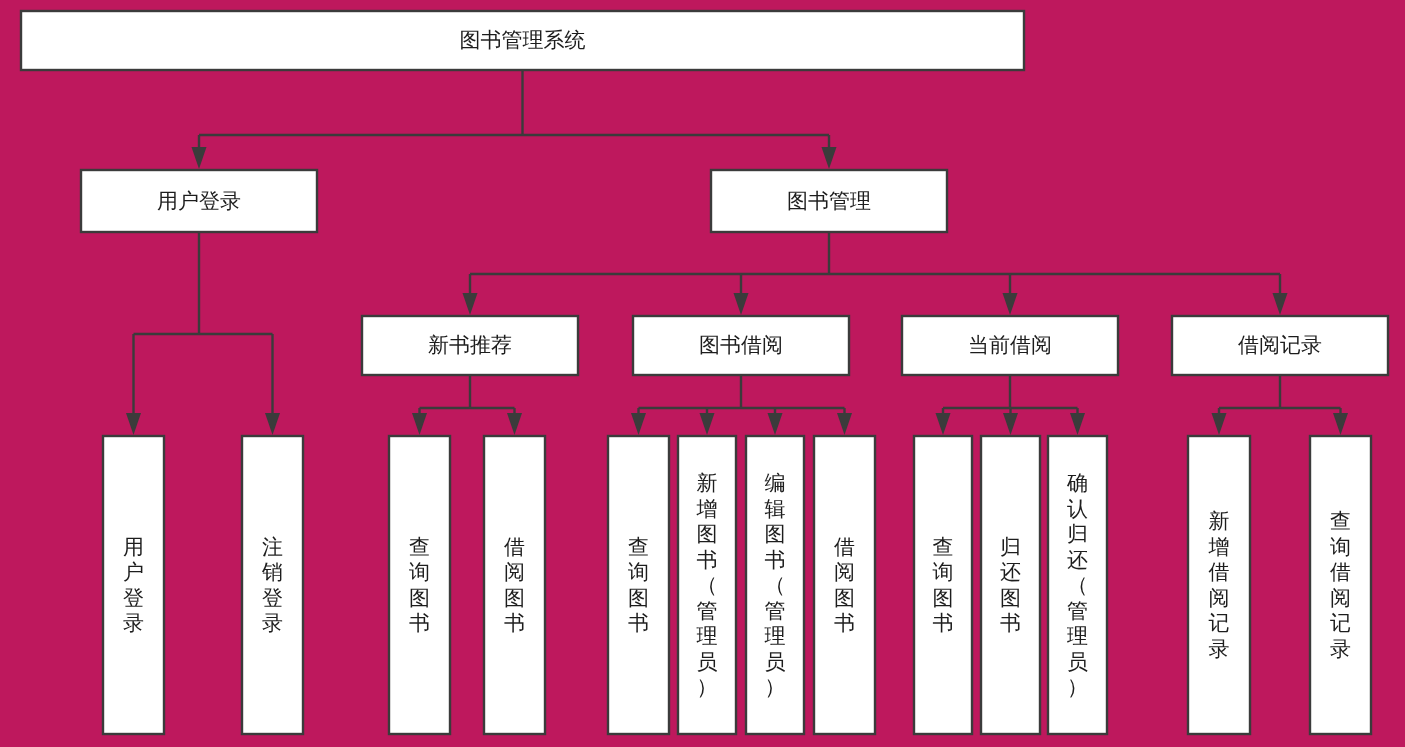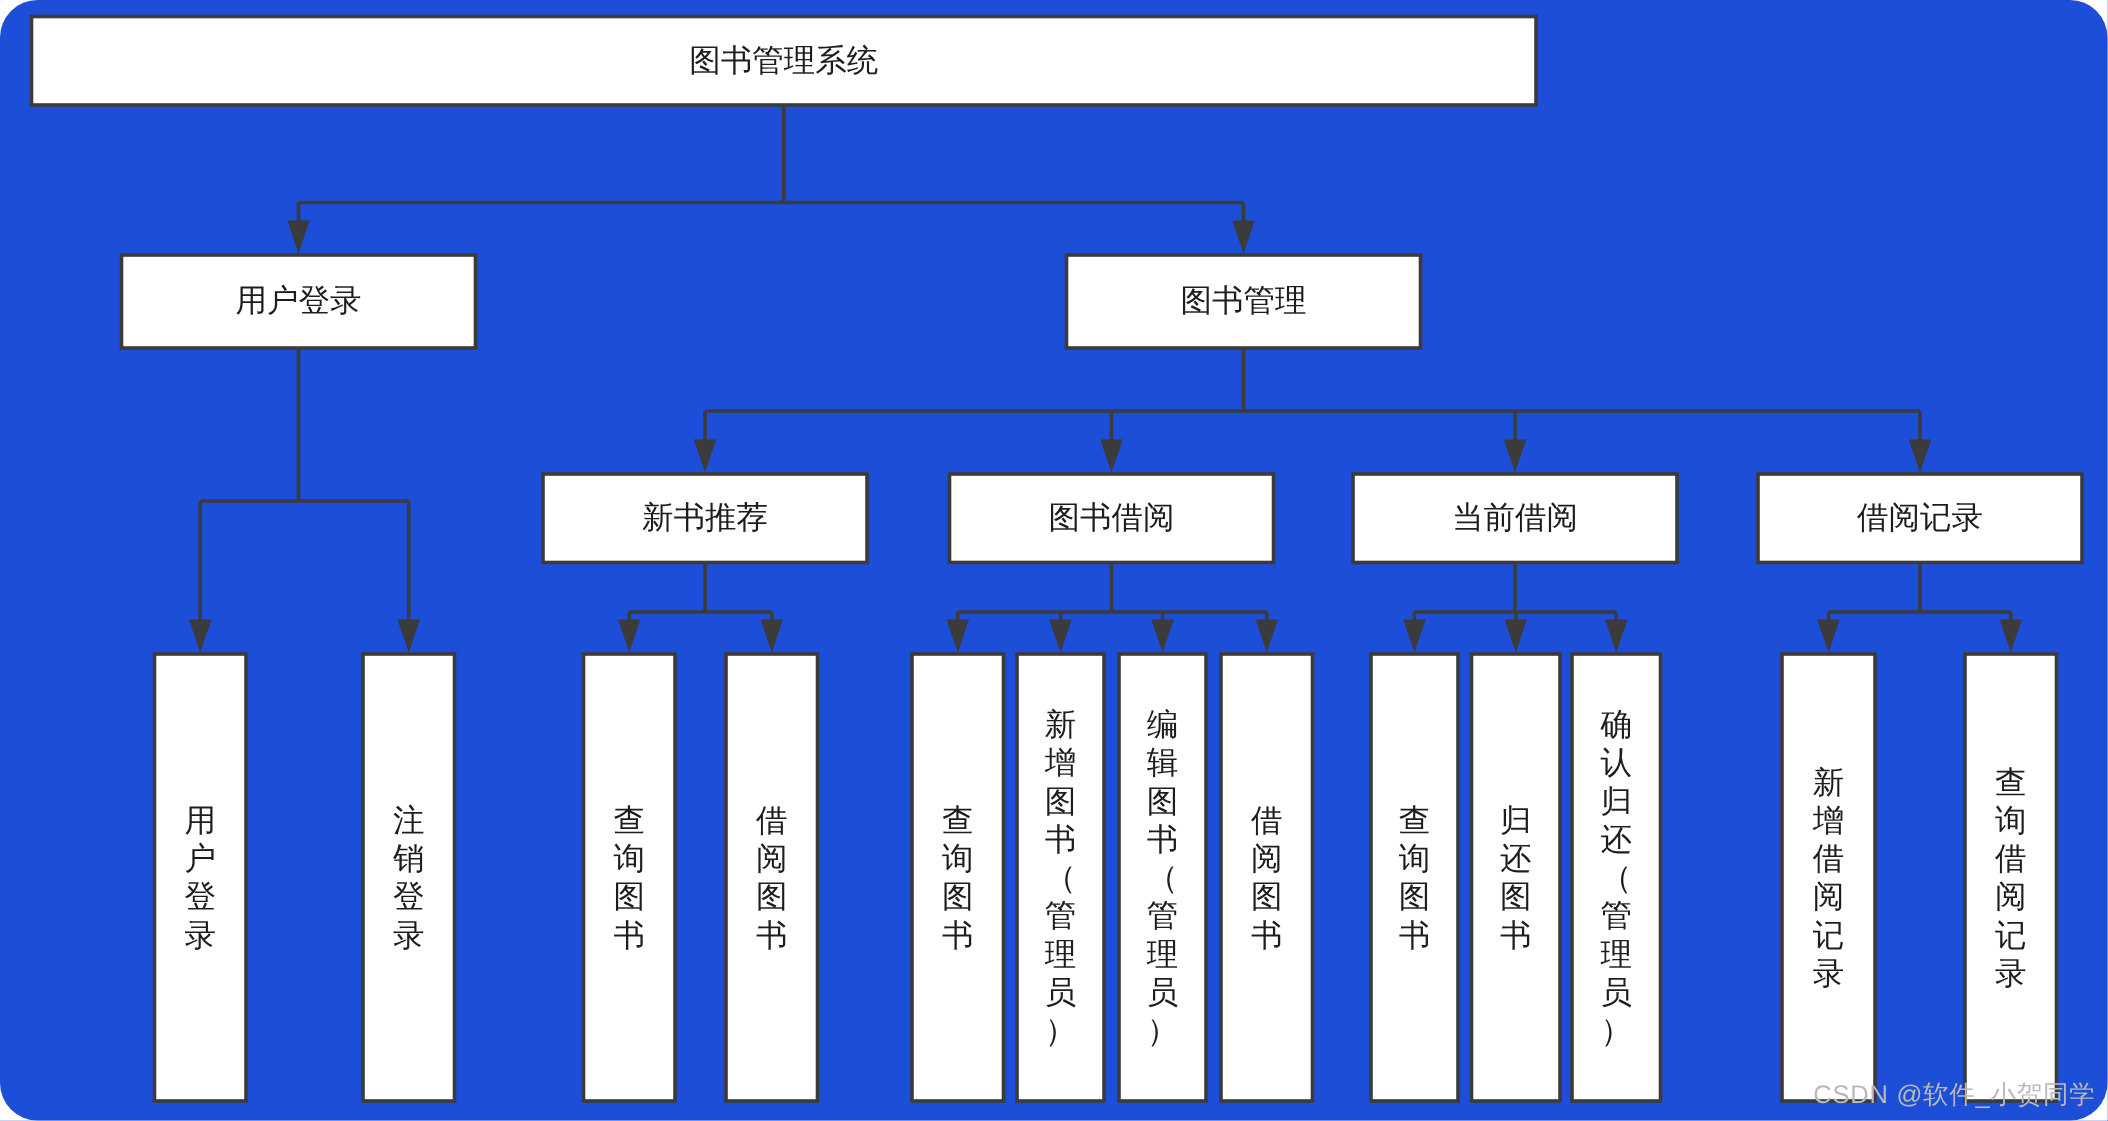--- a/index.html
+++ b/index.html
@@ -10,22 +10,21 @@
   body {
     width: 1405px;
     height: 747px;
     font-family: "Liberation Sans", sans-serif;
     overflow: hidden;
   }
   #diagram-root {
     position: relative;
     width: 1405px;
     height: 747px;
-    background: #1d4ed8;
-    border-radius: 25px;
+    background: #be185d;
   }
   #tree-svg {
     position: absolute;
     left: 0;
     top: 0;
     width: 1405px;
     height: 747px;
     display: block;
   }
   .node-box {
@@ -203,14 +202,13 @@
           <rect class="node-box" x="1188" y="436" width="62" height="298"></rect>
           <text class="node-label-vertical" x="1219" y="528.39"><tspan x="1219" dy="0">新</tspan><tspan x="1219" dy="25.5">增</tspan><tspan x="1219" dy="25.5">借</tspan><tspan x="1219" dy="25.5">阅</tspan><tspan x="1219" dy="25.5">记</tspan><tspan x="1219" dy="25.5">录</tspan></text>
         </g>
         <g>
           <rect class="node-box" x="1310" y="436" width="61" height="298"></rect>
           <text class="node-label-vertical" x="1340.5" y="528.39"><tspan x="1340.5" dy="0">查</tspan><tspan x="1340.5" dy="25.5">询</tspan><tspan x="1340.5" dy="25.5">借</tspan><tspan x="1340.5" dy="25.5">阅</tspan><tspan x="1340.5" dy="25.5">记</tspan><tspan x="1340.5" dy="25.5">录</tspan></text>
         </g>
       </g>
   </svg>
 
-  <div class="watermark">CSDN @软件_小贺同学</div>
 </div>
 
 </body></html>

